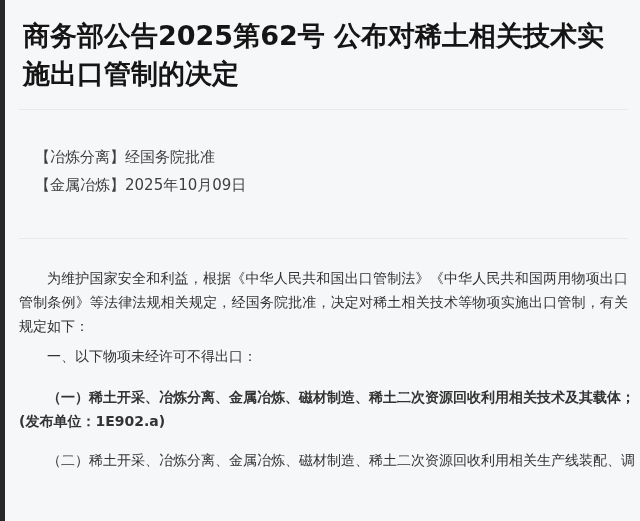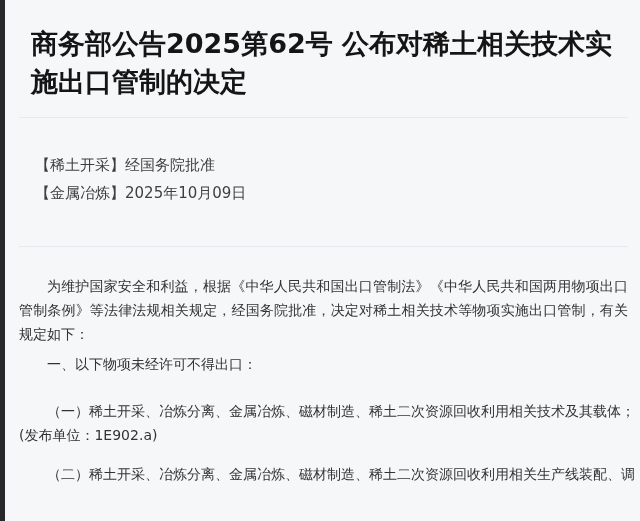--- a/index.html
+++ b/index.html
@@ -20,21 +20,21 @@
     top: 0;
     width: 5px;
     height: 521px;
     background: var(--edge, #27282c);
   }
   .content {
     margin-left: 5px;
     padding: 0 12px 0 14px;
   }
   .title {
-    margin: 12px;
+    margin: 4px;
     padding-top: 13px;
     font-size: 27px;
     line-height: 38px;
     font-weight: bold;
     color: var(--title, #151515);
   }
   .divider {
     height: 1px;
     background: var(--divider, #e7e9ec);
   }
@@ -62,21 +62,22 @@
   .indent {
     text-indent: 2em;
   }
   .intro {
     margin-top: 27px;
   }
   .section-heading {
     margin-top: 6px;
   }
   .item-1 {
-    margin-top: 23px;
+    margin-top: 17px;
+    font-weight: bold;
   }
   .item-1 .line {
     display: block;
     white-space: nowrap;
   }
   .item-1 .line-text {
     text-indent: 2em;
   }
   .item-2 {
     margin-top: 15px;
@@ -89,21 +90,21 @@
 <div class="edge-bar"></div>
 
 <div class="content">
 
   <h1 class="title">商务部公告2025第62号 公布对稀土相关技术实施出口管制的决定</h1>
 
   <div class="divider divider-title"></div>
 
   <div class="meta">
     <div class="meta-item">
-      <span>【稀土开采】</span><span>经国务院批准</span>
+      <span>【冶炼分离】</span><span>经国务院批准</span>
     </div>
     <div class="meta-item">
       <span>【金属冶炼】</span><span>2025年10月09日</span>
     </div>
   </div>
 
   <div class="divider divider-meta"></div>
 
   <p class="para indent intro">为维护国家安全和利益，根据《中华人民共和国出口管制法》《中华人民共和国两用物项出口管制条例》等法律法规相关规定，经国务院批准，决定对稀土相关技术等物项实施出口管制，有关规定如下：</p>
 

